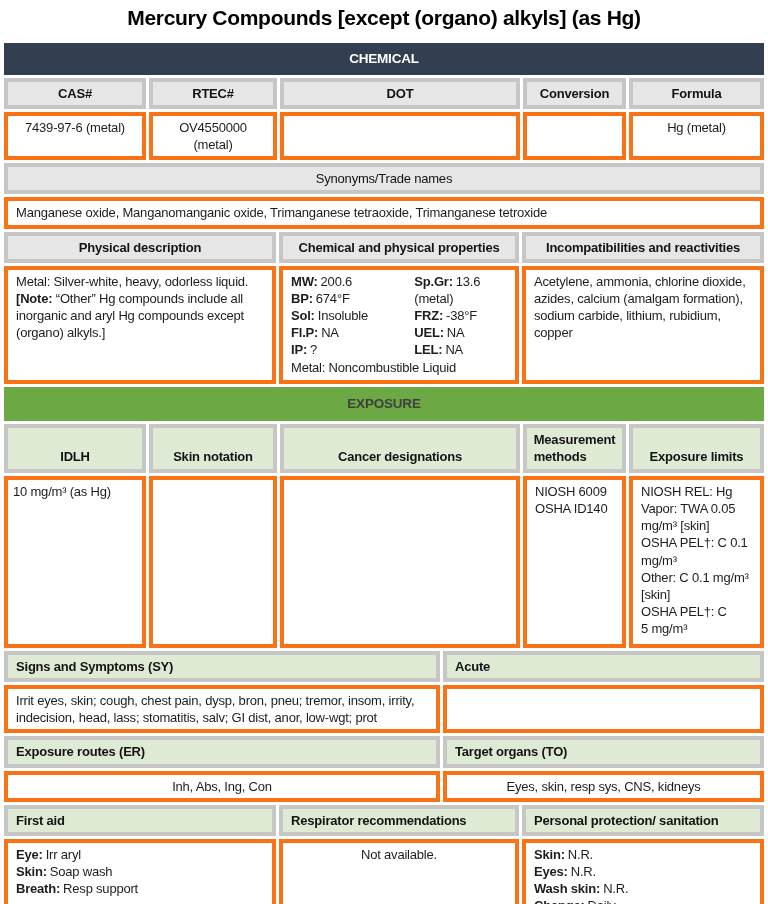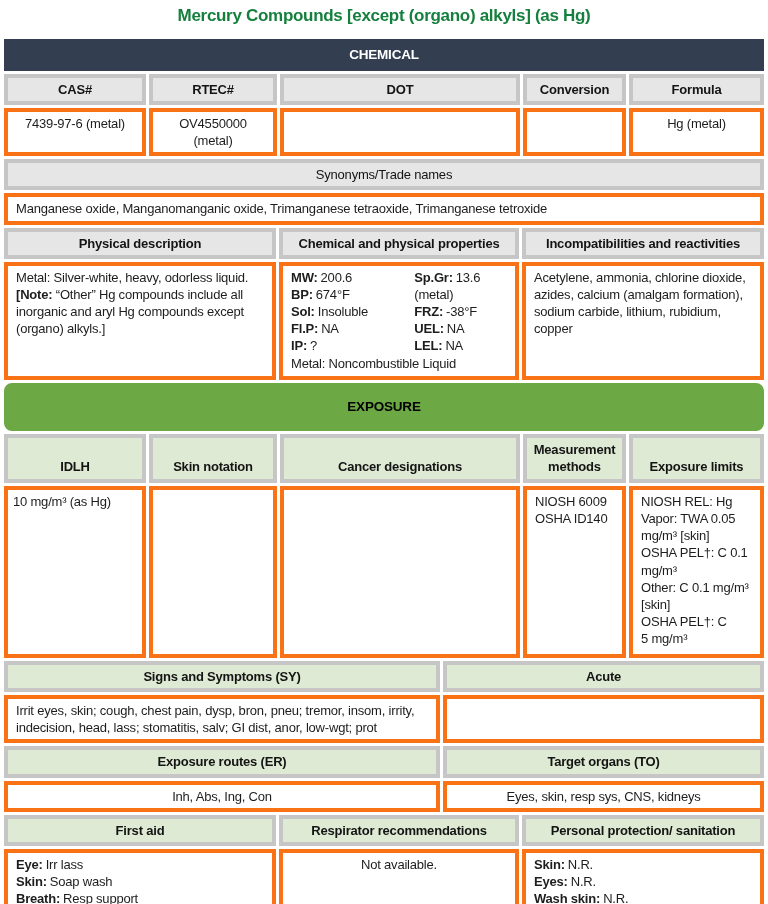--- a/index.html
+++ b/index.html
@@ -7,23 +7,23 @@
   body {
     width: 768px;
     font-family: "Liberation Sans", "DejaVu Sans", sans-serif;
     color: #1d1d1d;
     font-size: 13px;
     letter-spacing: -0.2px;
   }
   .page { width: 760px; margin: 0 auto; padding-top: 3px; }
   .title {
     text-align: center;
-    font-size: 17px;
-    font-weight: bold;
-    color: #15803d;
+    font-size: 21px;
+    font-weight: bold;
+    color: #000000;
     margin: 3px 0 13px 0;
     letter-spacing: -0.3px;
   }
   .trow { display: grid; gap: 3px; margin-top: 3px; }
   .cols5 { grid-template-columns: 142px 128px 240px 103px 1fr; }
   .cols3 { grid-template-columns: 272px 240px 1fr; }
   .cols3b { grid-template-columns: 272px 240px 1fr; }
   .cols2 { grid-template-columns: 436px 1fr; }
   .cols1 { grid-template-columns: 1fr; }
 
@@ -38,39 +38,37 @@
     border-color: #333f50;
     color: #ffffff;
     font-weight: bold;
     text-align: center;
     padding: 3px 0;
     font-size: 13.5px;
   }
   .bar-green {
     background: #6ca843;
     border-color: #6ca843;
-    color: #000000;
-    font-weight: bold;
-    text-align: center;
-    padding: 11px 0;
+    color: #404040;
+    font-weight: bold;
+    text-align: center;
+    padding: 4px 0;
     font-size: 13.5px;
-    border-radius: 8px;
   }
   .hdr-gray {
     background: #e7e6e6;
     border-color: #c6c6c6;
     font-weight: bold;
     text-align: center;
     color: #141414;
   }
   .hdr-green {
     background: #deead3;
     border-color: #c6c6c6;
     font-weight: bold;
-    text-align: center;
     color: #141414;
   }
   .bottom-align {
     display: flex;
     align-items: flex-end;
     justify-content: center;
     min-height: 44px;
     padding-bottom: 4px;
   }
   .center { text-align: center; }
@@ -205,21 +203,21 @@
     <div class="cell center vrow">Eyes, skin, resp sys, CNS, kidneys</div>
   </div>
 
   <div class="trow cols3b">
     <div class="cell hdr-green">First aid</div>
     <div class="cell hdr-green">Respirator recommendations</div>
     <div class="cell hdr-green">Personal protection/ sanitation</div>
   </div>
   <div class="trow cols3b fa-body">
     <div class="cell">
-      <div class="pair"><b>Eye:</b><span>Irr lass</span></div>
+      <div class="pair"><b>Eye:</b><span>Irr aryl</span></div>
       <div class="pair"><b>Skin:</b><span>Soap wash</span></div>
       <div class="pair"><b>Breath:</b><span>Resp support</span></div>
     </div>
     <div class="cell center">Not available.</div>
     <div class="cell">
       <div class="pair"><b>Skin:</b><span>N.R.</span></div>
       <div class="pair"><b>Eyes:</b><span>N.R.</span></div>
       <div class="pair"><b>Wash skin:</b><span>N.R.</span></div>
       <div class="pair"><b>Change:</b><span>Daily</span></div>
     </div>

